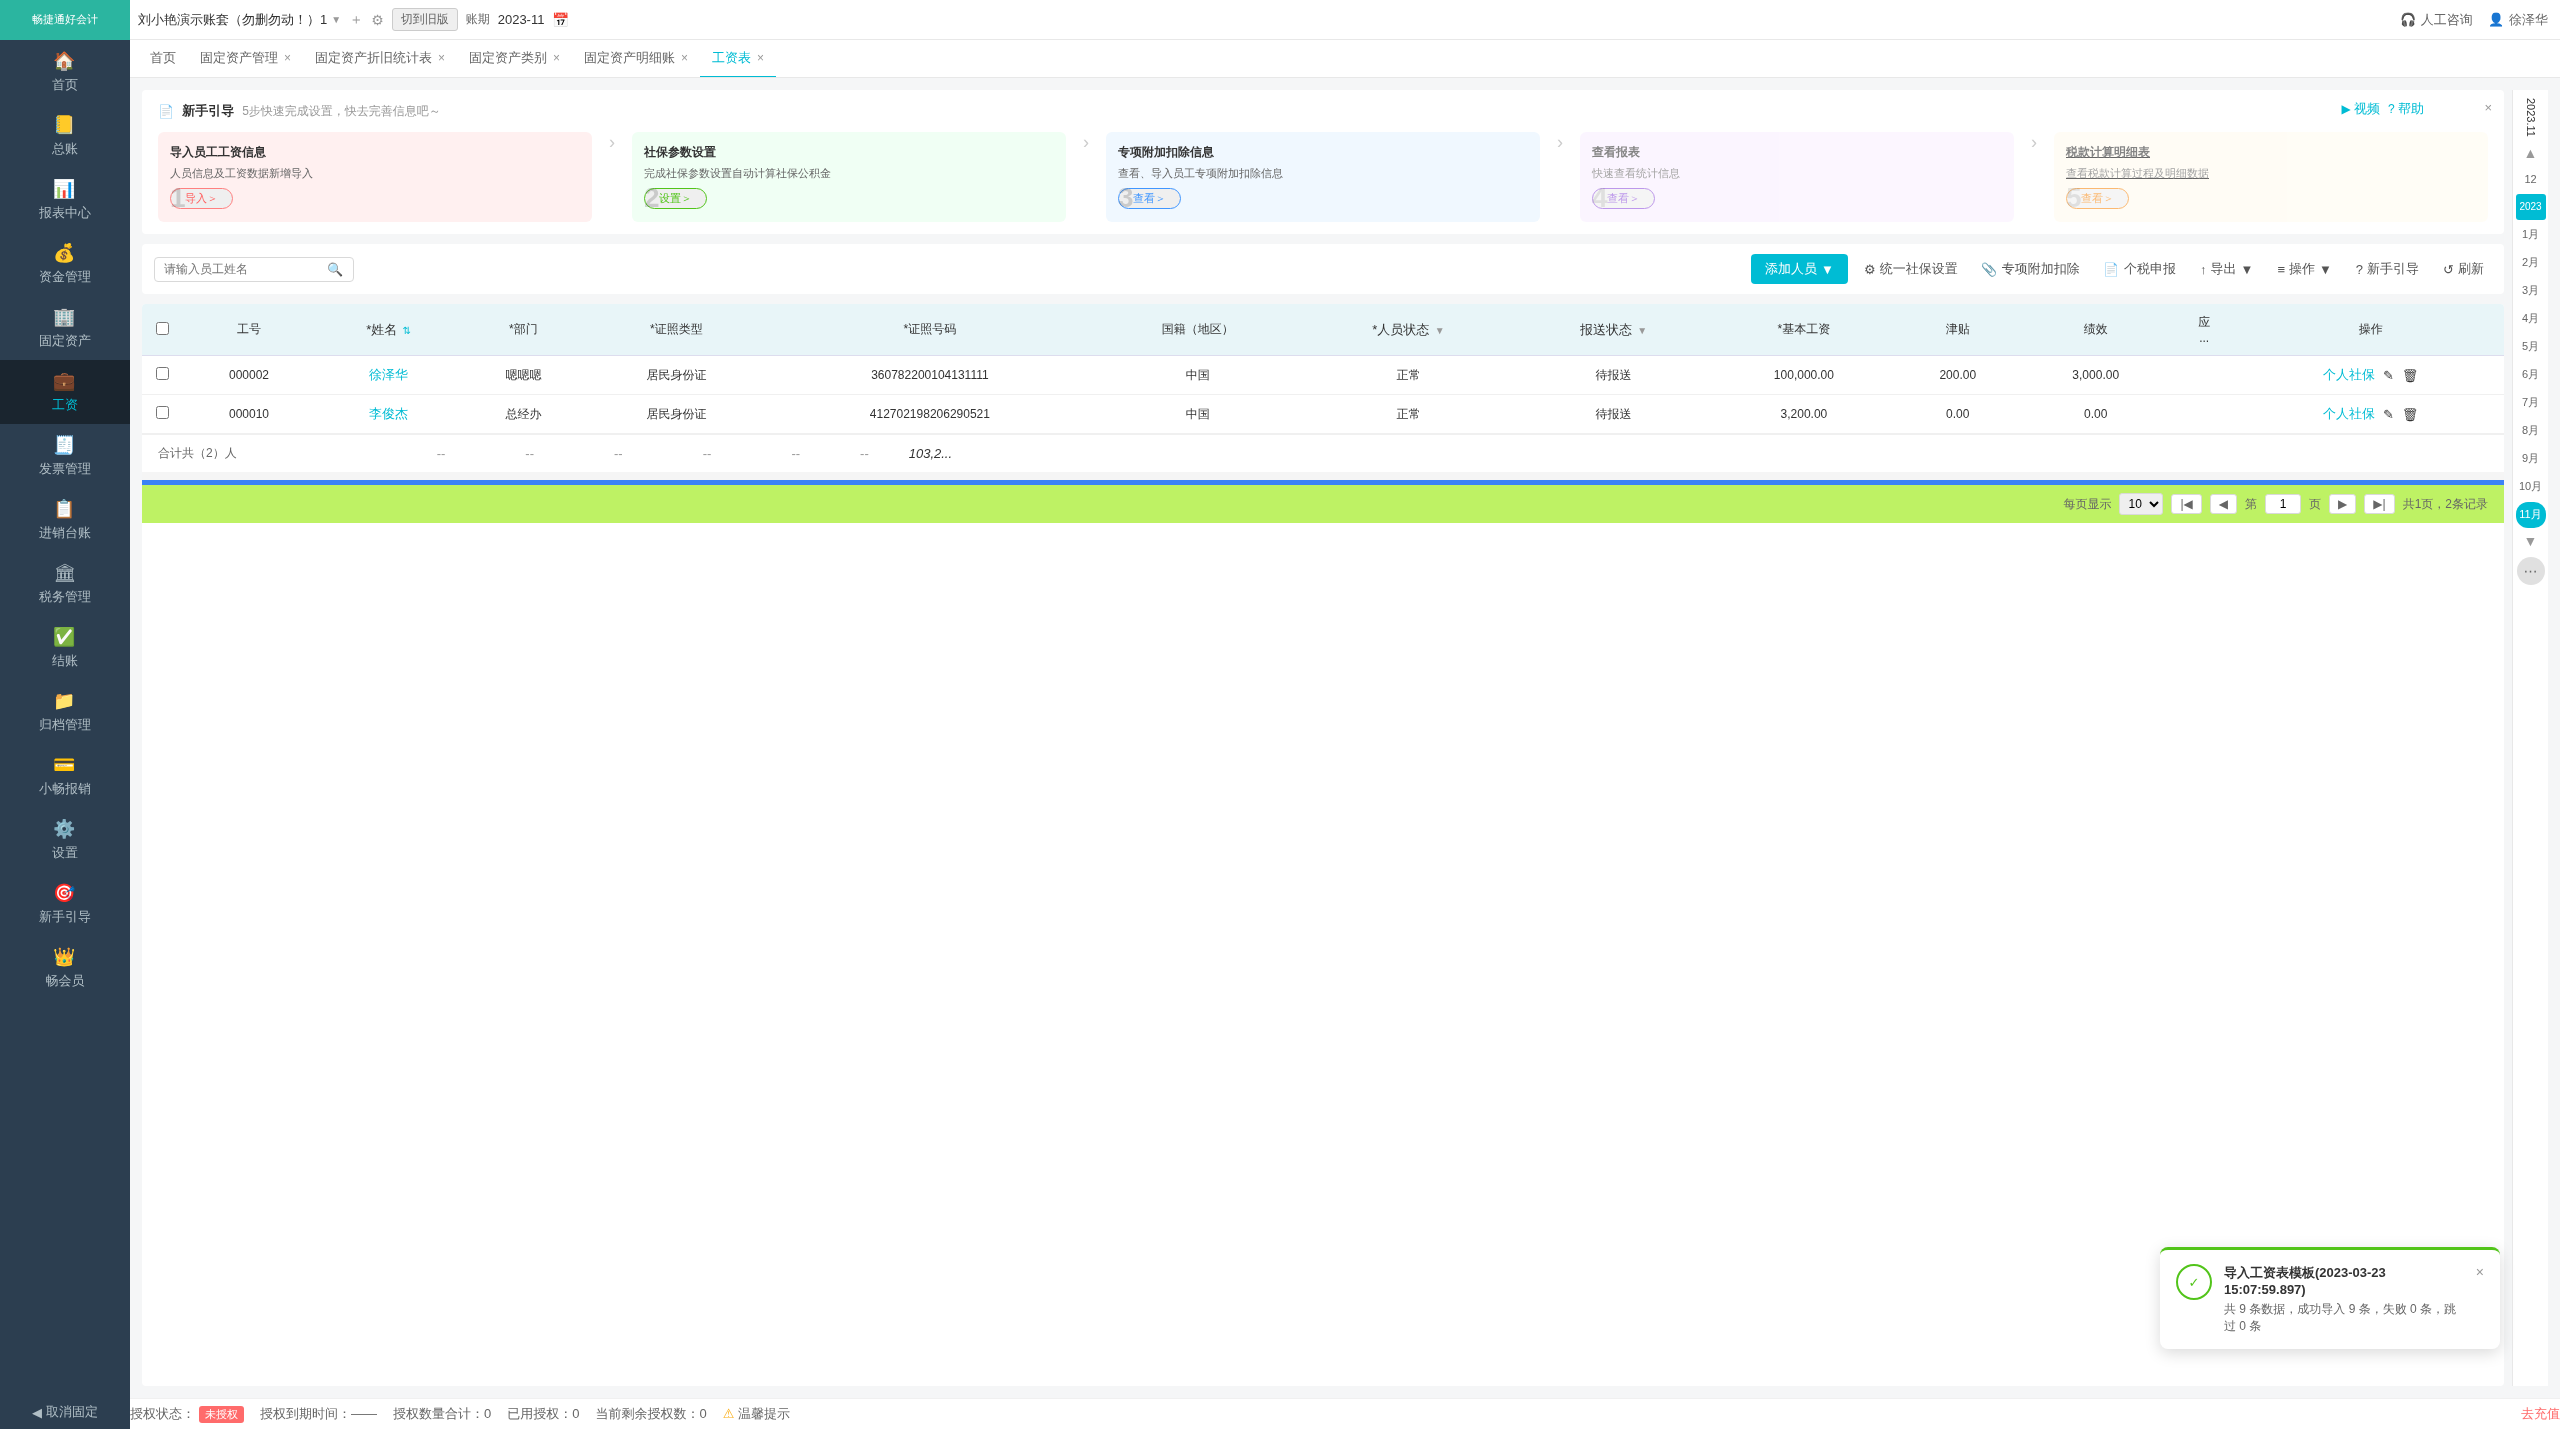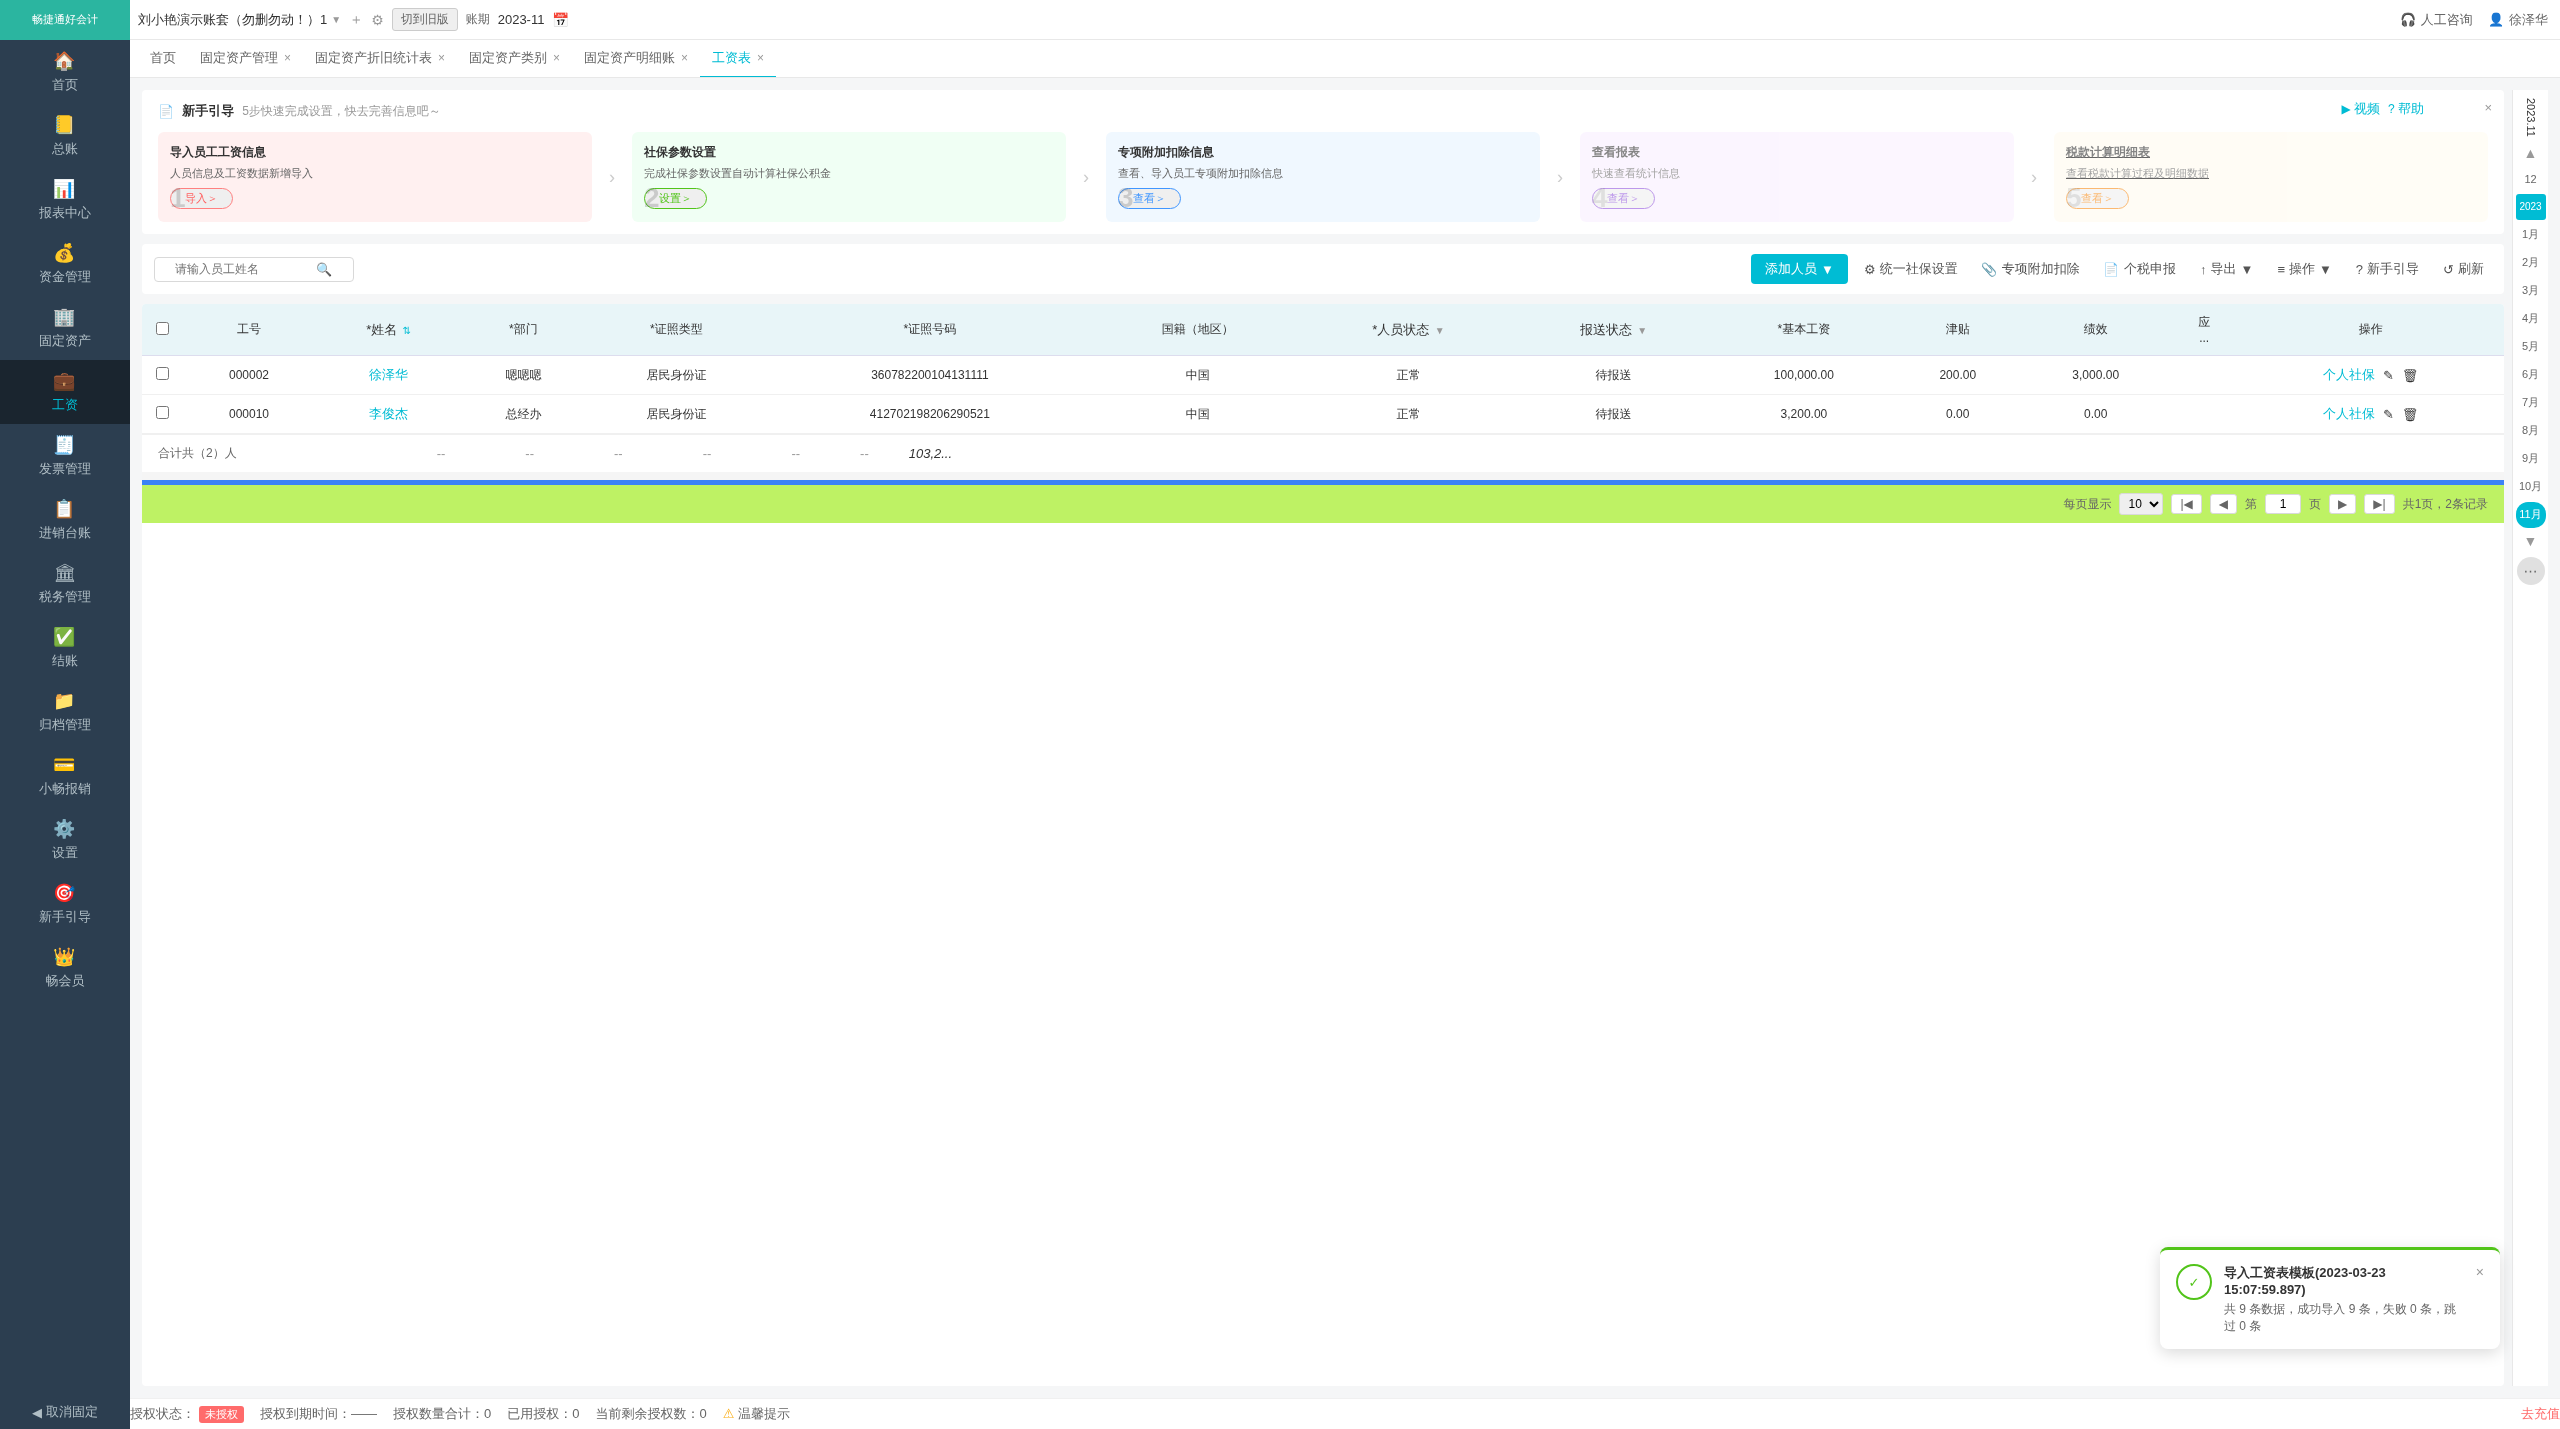--- a/index.html
+++ b/index.html
@@ -89,21 +89,21 @@
 
     
     .guide-banner {
       background: #fff;
       border-radius: 4px;
       padding: 12px 16px;
       position: relative;
     }
     .guide-title { display: flex; align-items: center; gap: 8px; font-size: 14px; color: #333; font-weight: bold; margin-bottom: 12px; }
     .guide-subtitle { color: #999; font-size: 12px; font-weight: normal; }
-    .guide-steps { display: flex; align-items: center; gap: 13px; }
+    .guide-steps { display: flex; gap: 13px; }
     .guide-step {
       flex: 1;
       border-radius: 6px;
       padding: 12px;
       position: relative;
       min-height: 90px;
     }
     .guide-step-1 { background: #fff0f0; }
     .guide-step-2 { background: #f0fff4; }
     .guide-step-3 { background: #f0f8ff; }
@@ -142,21 +142,21 @@
       background: #fff;
       border-radius: 4px;
       padding: 10px 12px;
       display: flex;
       align-items: center;
       gap: 8px;
     }
     .search-box {
       border: 1px solid #d9d9d9;
       border-radius: 4px;
-      padding: 4px 20px;
+      padding: 4px 9px;
       display: flex;
       align-items: center;
       gap: 4px;
       width: 200px;
     }
     .search-box input { border: none; outline: none; font-size: 12px; color: #333; width: 100%; background: transparent; }
     .search-icon { color: #999; }
     .toolbar-right { margin-left: auto; display: flex; align-items: center; gap: 8px; }
     .add-btn {
       background: #00bcd4;

